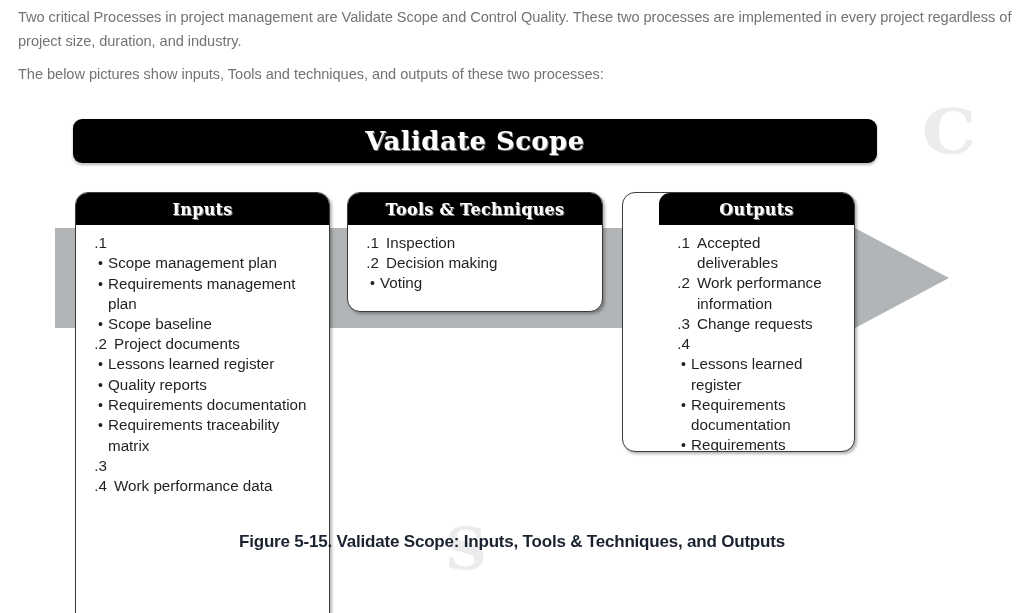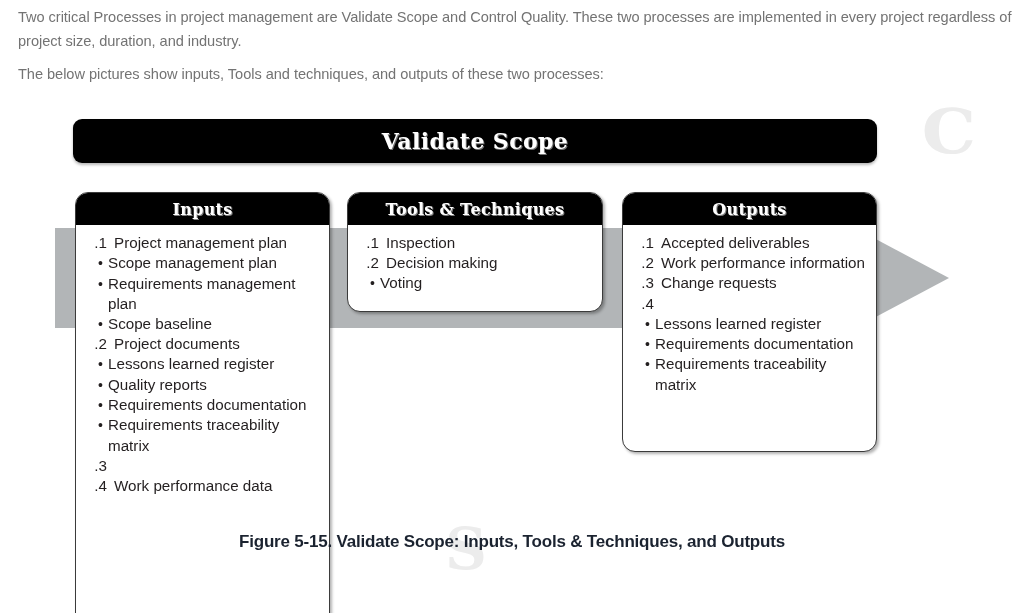--- a/index.html
+++ b/index.html
@@ -89,21 +89,21 @@
     border-radius: 9px;
     box-shadow: 0 2px 3px rgba(0,0,0,0.28);
     display: flex;
     align-items: center;
     justify-content: center;
   }
   .banner-title {
     color: #ffffff;
     font-family: "DejaVu Serif", serif;
     font-weight: 700;
-    font-size: 22px;
+    font-size: 26px;
     letter-spacing: 0.4px;
     text-shadow: 1px 1px 0 rgba(255,255,255,0.45);
   }
 
   
   .box {
     position: absolute;
     background: #ffffff;
     border: 1.4px solid #3b3b3b;
     border-radius: 13px;
@@ -172,21 +172,21 @@
     box-sizing: border-box;
     font-size: 14px;
     line-height: 1.45;
     color: #231f20;
   }
   .bul-text { flex: 1 1 auto; }
 
   
   #box-inputs  { left: 75px;  top: 92px;  width: 255px; height: 438px; }
   #box-tools   { left: 347px; top: 92px;  width: 256px; height: 120px; }
-  #box-outputs { left: 622px; top: 92px;  width: 255px; height: 260px; }
+  #box-outputs { left: 622px; top: 92px;  width: 233px; height: 260px; padding-left: 36px; }
 
   
   .caption {
     position: absolute;
     left: 0;
     top: 432px;
     width: 1024px;
     text-align: center;
     font-family: "Liberation Sans", sans-serif;
     font-weight: 700;
@@ -219,21 +219,20 @@
   </div>
 
   <div class="box" id="box-inputs">
     <div class="box-head">
       <span class="box-head-title">Inputs</span>
     </div>
     <div class="box-body">
 
       <div class="num-item">
         <span class="num-marker">.1</span>
-        <span class="num-text">Project management plan</span>
       </div>
       <ul class="bullets">
         <li class="bul-item">
           <span class="bul-marker">•</span>
           <span class="bul-text">Scope management plan</span>
         </li>
         <li class="bul-item">
           <span class="bul-marker">•</span>
           <span class="bul-text">Requirements management plan</span>
         </li>

